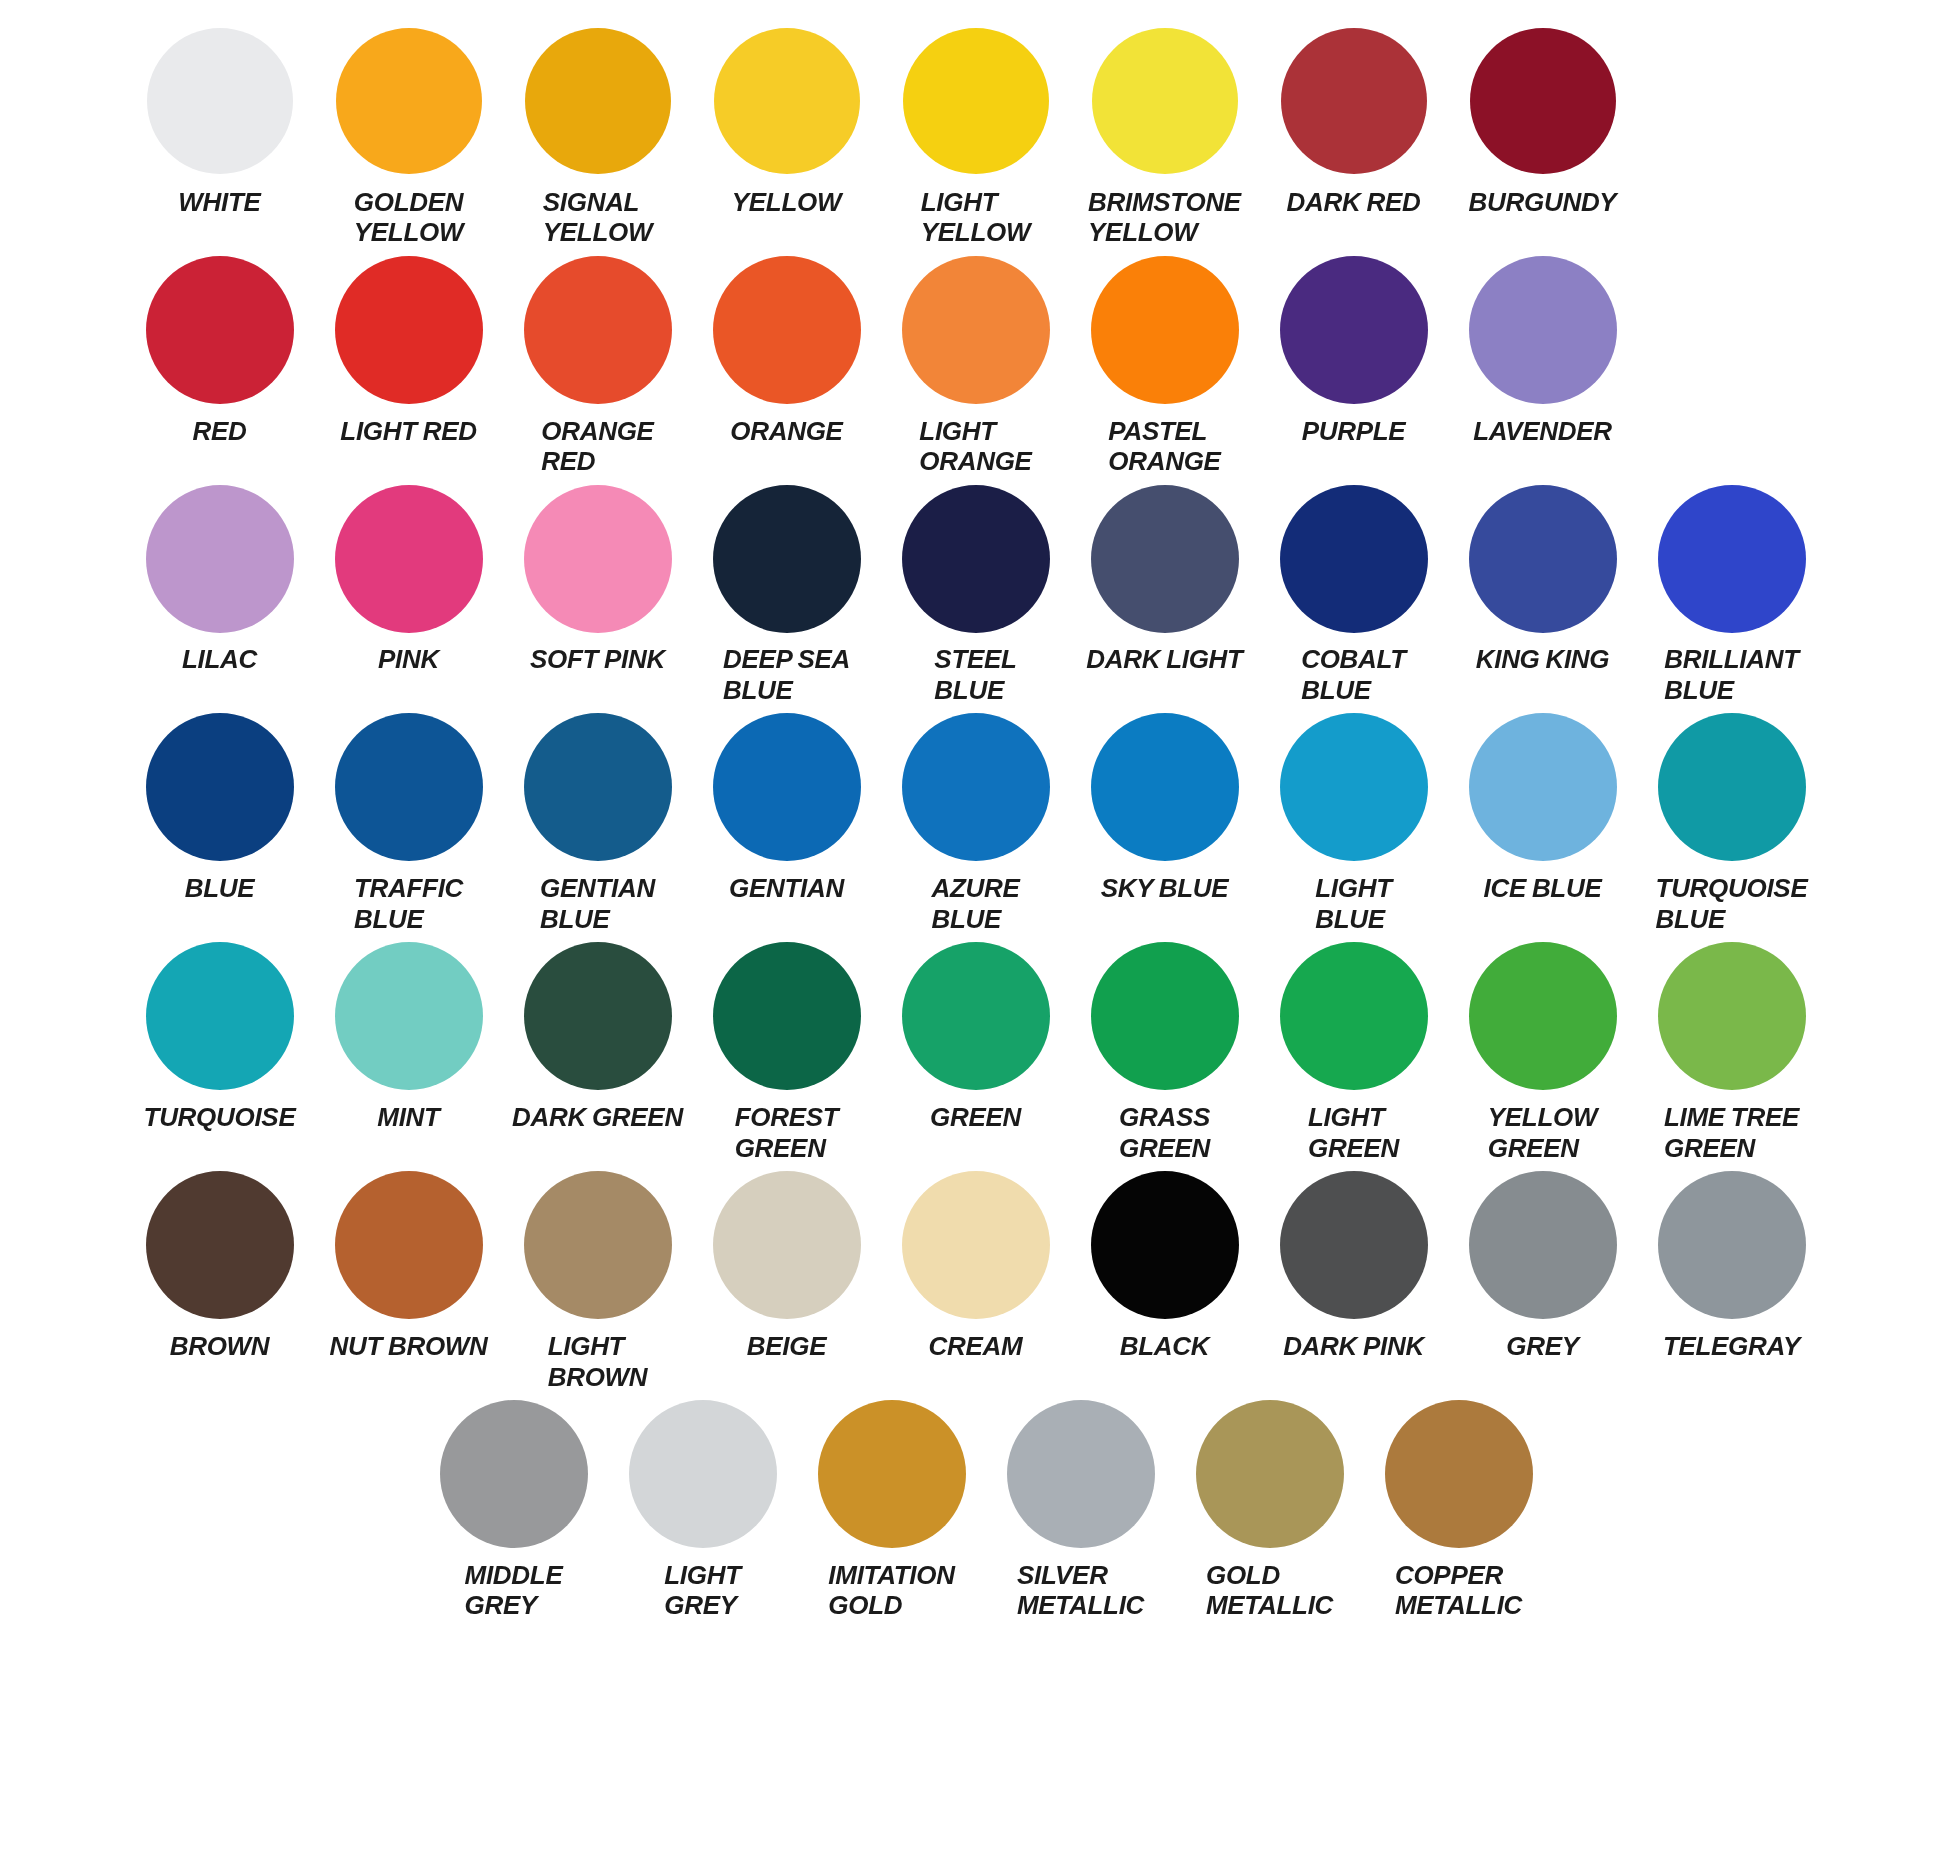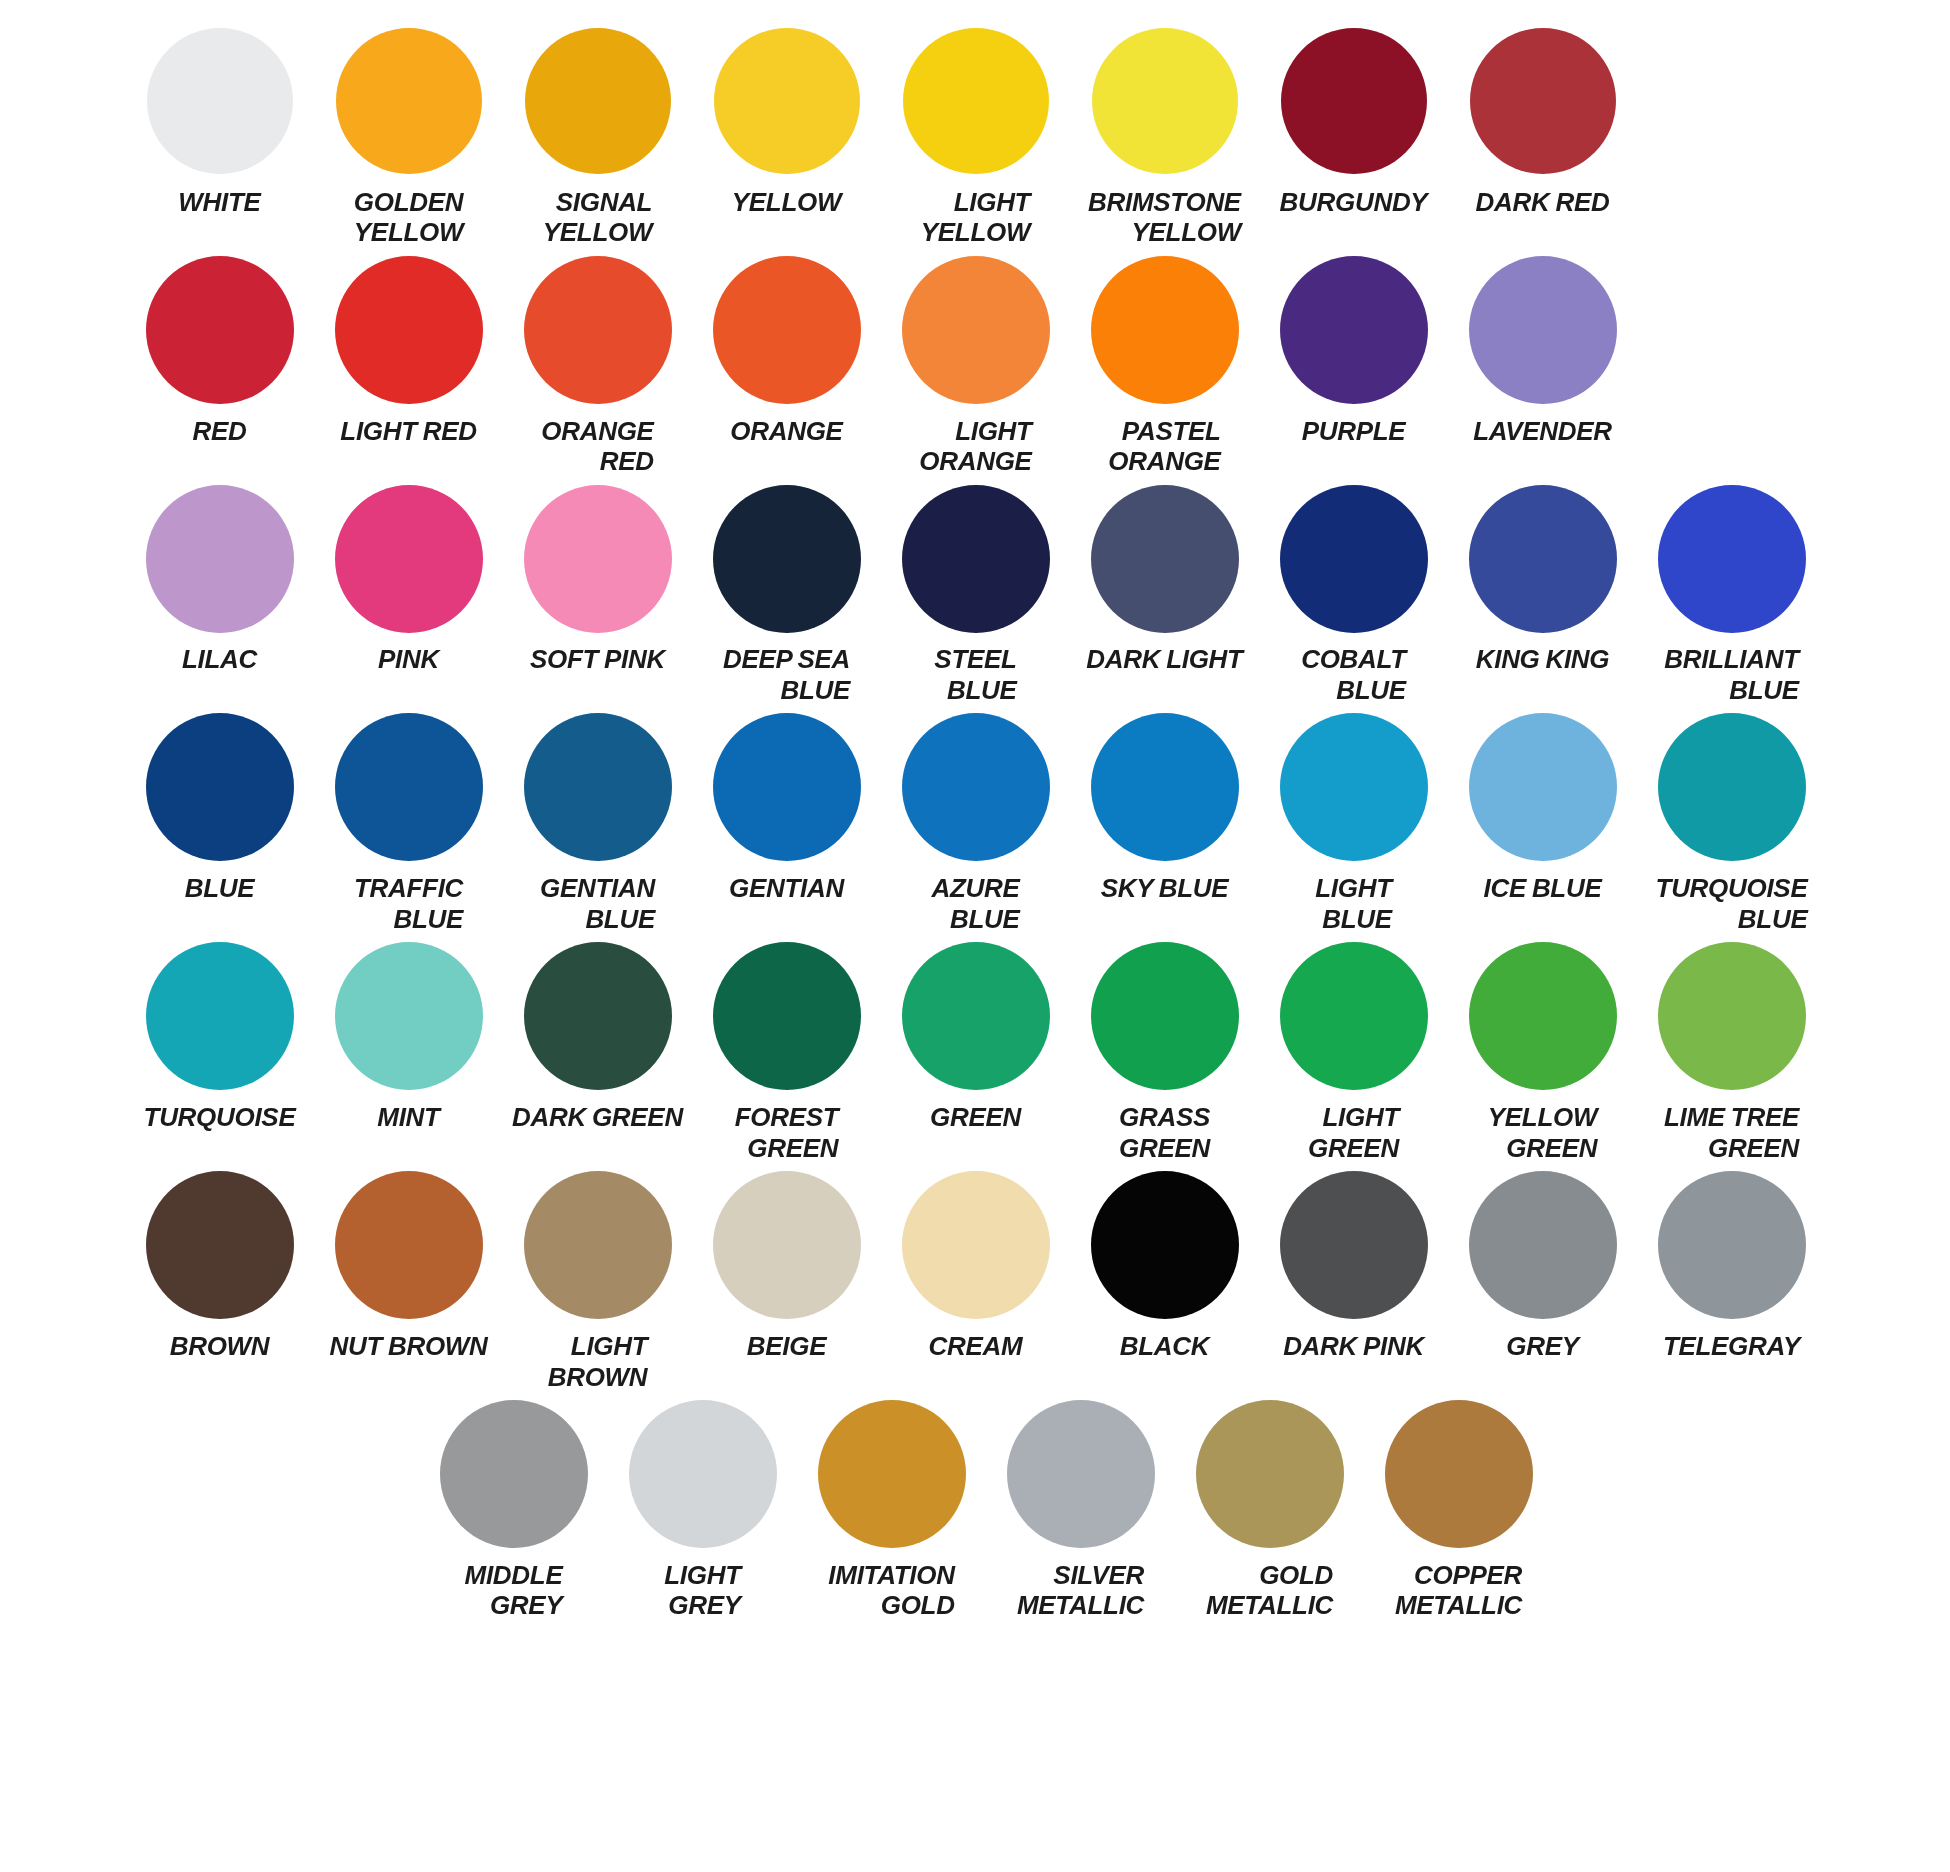--- a/index.html
+++ b/index.html
@@ -50,21 +50,21 @@
     border-radius: 50%;
     box-shadow: 0 0 5.9px 2px rgba(255,255,255,0.55);
   }
   .label {
     margin-top: 11.7px;
     font-family: "Liberation Sans", sans-serif;
     font-size: 26px;
     font-weight: bold;
     font-style: italic;
     color: #1b1b1b;
-    text-align: right;
+    text-align: left;
     line-height: 1.18;
     letter-spacing: -0.3px;
     max-width: 185px;
     word-spacing: -1px;
   }
   .row-block {
     margin-bottom: 7.8px;
   }
   .row-r1 .swatch { width: 146px; height: 146px; }
 </style>
@@ -104,29 +104,29 @@
         <div class="label">LIGHT<br>YELLOW</div>
       </div>
       <div class="cell">
         <div class="swatch-wrap">
           <div class="swatch" style="background: rgb(242, 227, 55);"></div>
         </div>
         <div class="label">BRIMSTONE<br>YELLOW</div>
       </div>
       <div class="cell">
         <div class="swatch-wrap">
+          <div class="swatch" style="background: rgb(171, 50, 56);"></div>
+        </div>
+        <div class="label">DARK RED</div>
+      </div>
+      <div class="cell">
+        <div class="swatch-wrap">
           <div class="swatch" style="background: rgb(140, 17, 39);"></div>
         </div>
         <div class="label">BURGUNDY</div>
-      </div>
-      <div class="cell">
-        <div class="swatch-wrap">
-          <div class="swatch" style="background: rgb(171, 50, 56);"></div>
-        </div>
-        <div class="label">DARK RED</div>
       </div>
     </div>
     <div class="row row-block row-r2">
       <div class="cell">
         <div class="swatch-wrap">
           <div class="swatch" style="background: rgb(203, 34, 54);"></div>
         </div>
         <div class="label">RED</div>
       </div>
       <div class="cell">

